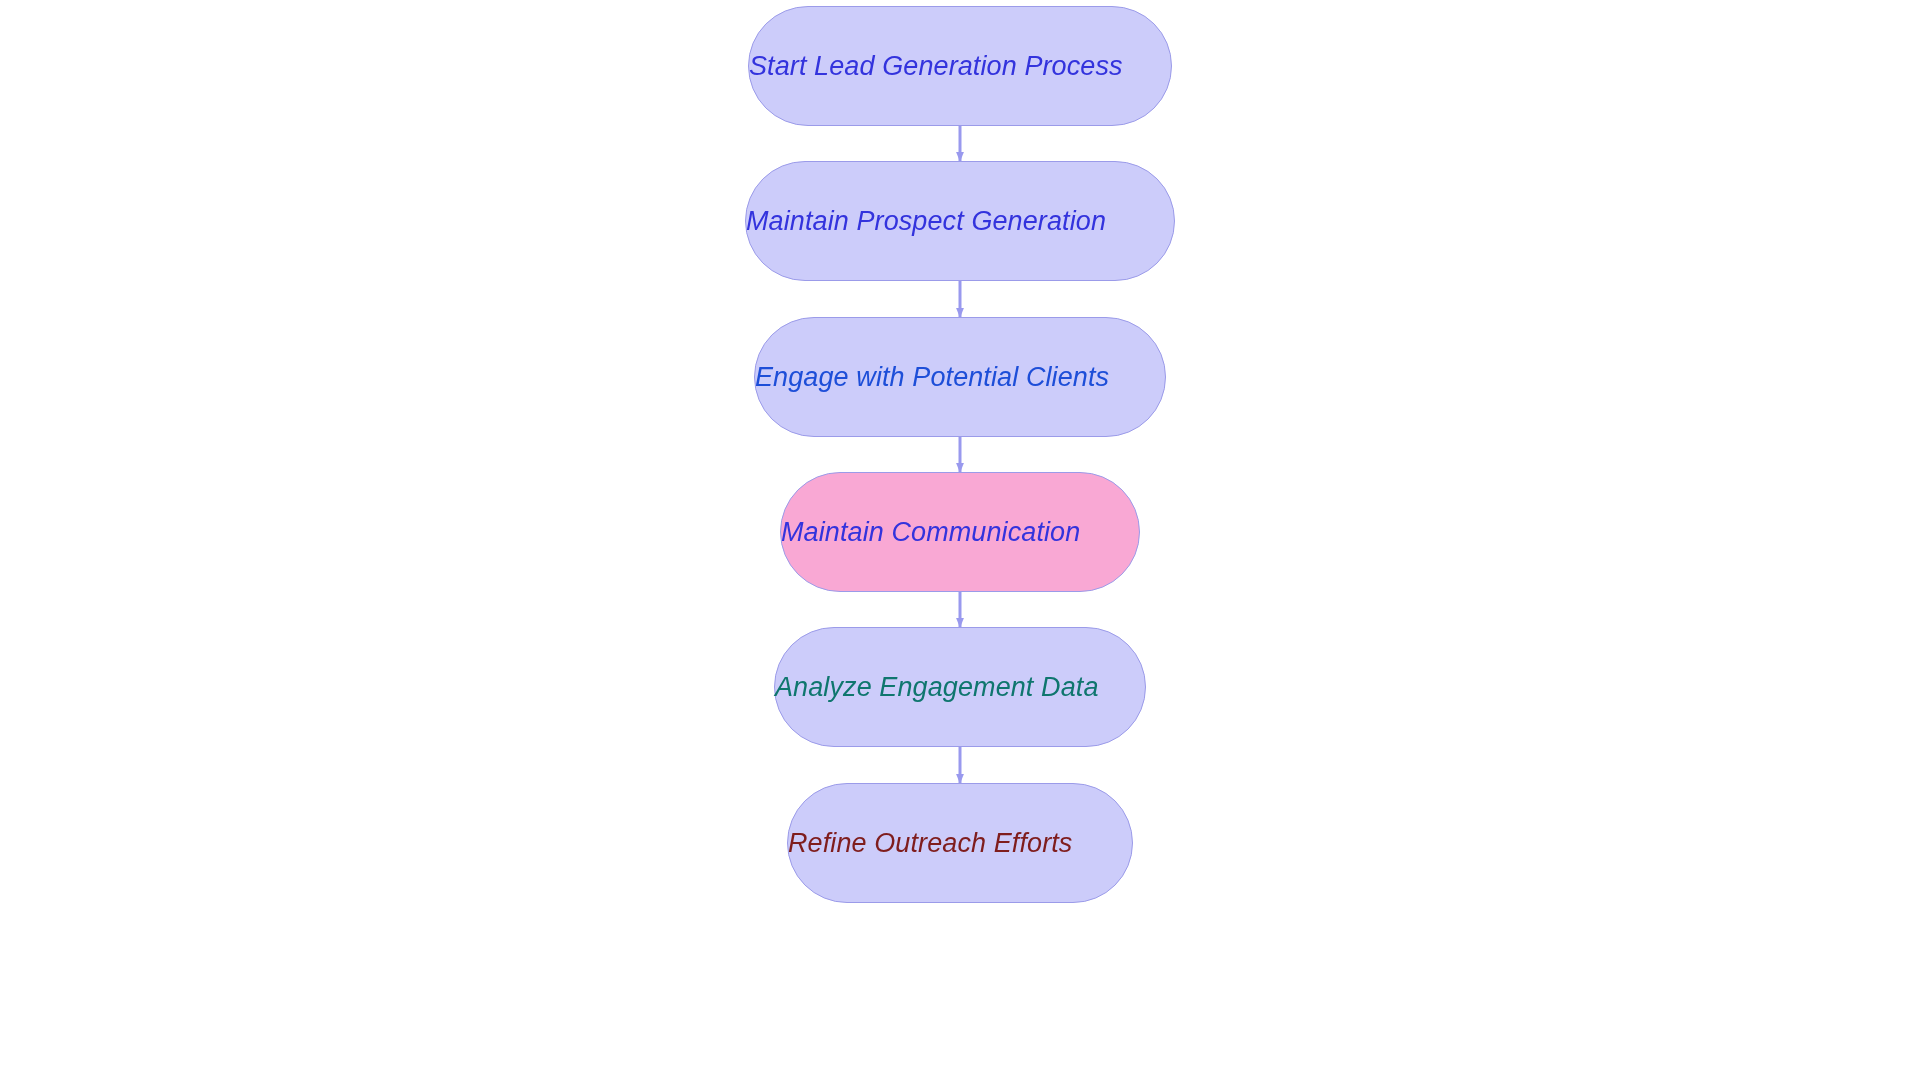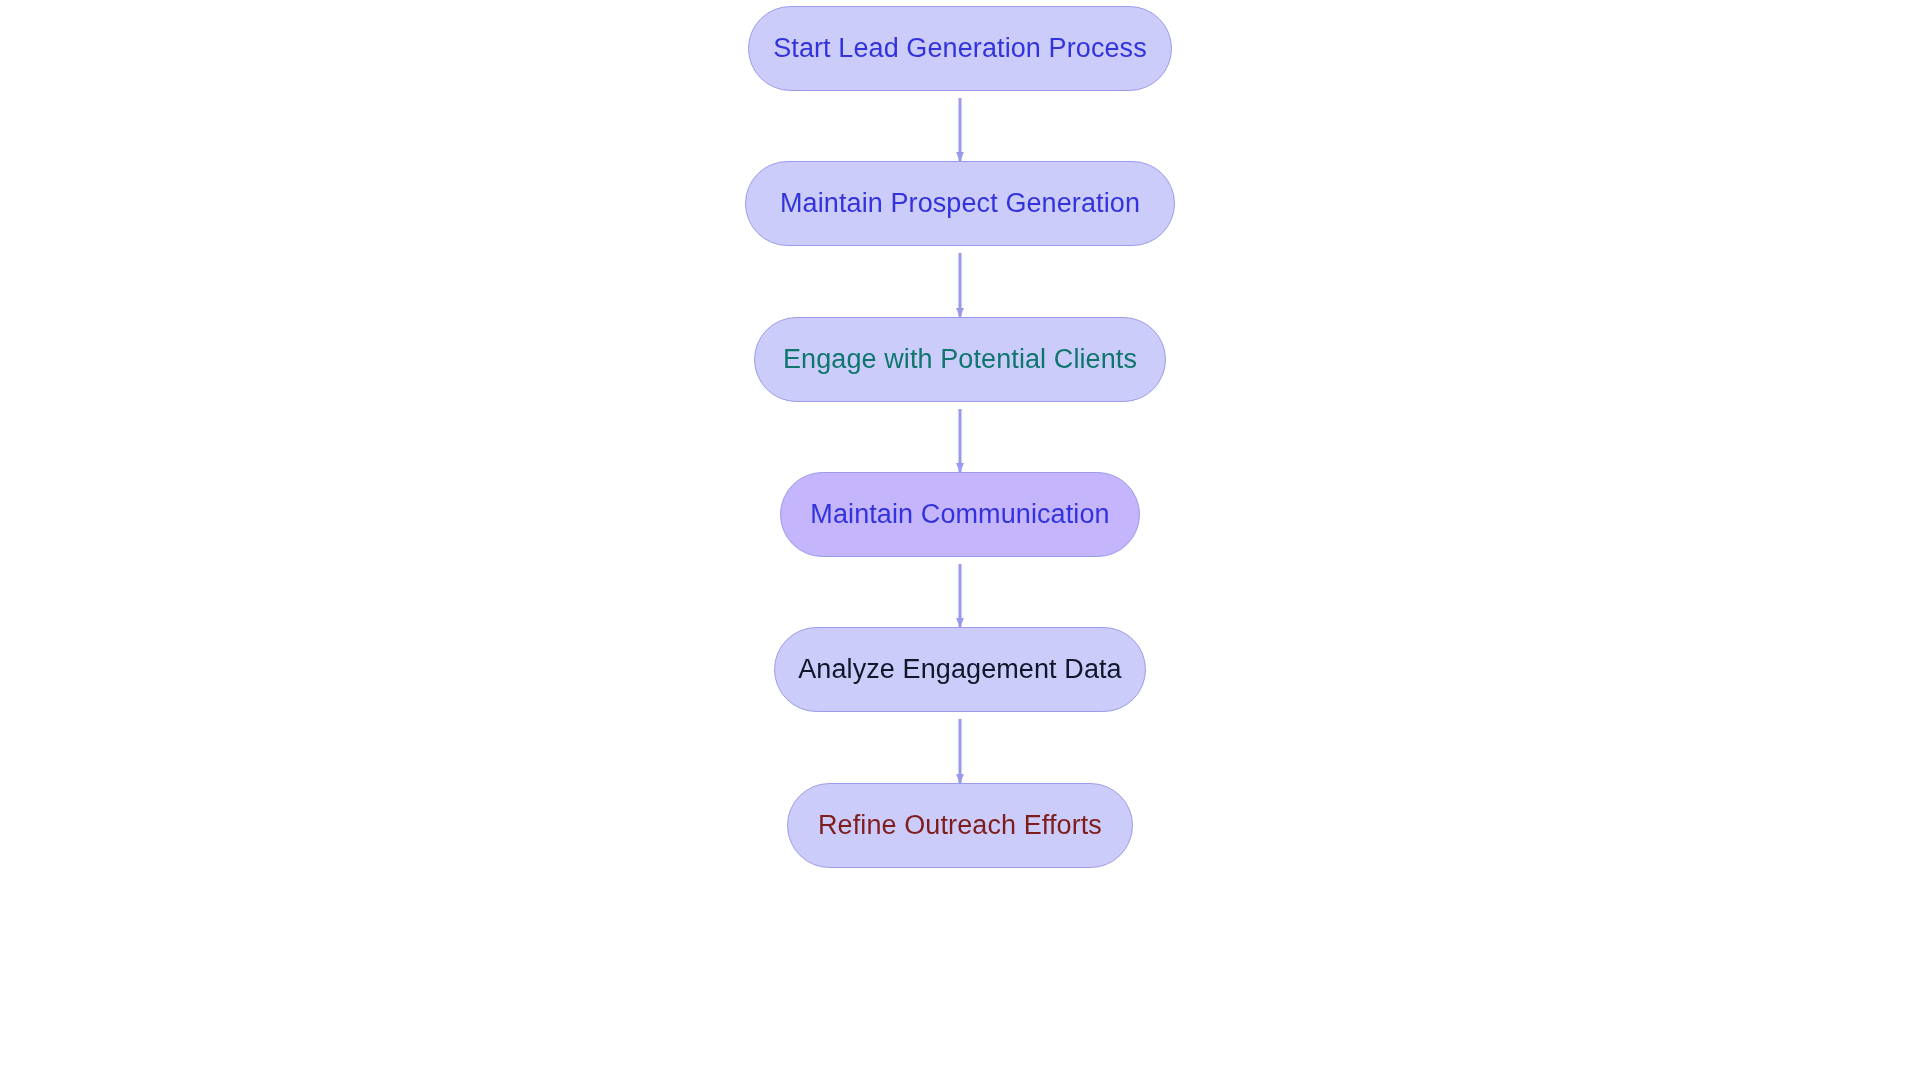--- a/index.html
+++ b/index.html
@@ -39,27 +39,27 @@
     top: 0;
     width: 1920px;
     height: 1083px;
   }
 
   .flow-node {
     position: absolute;
     box-sizing: border-box;
     display: flex;
     align-items: center;
-    justify-content: center;
     background: #ccccfa;
     border: 1.6px solid #9b9be9;
     border-radius: 9999px;
-    height: 85px;
+    height: 120px;
     transform: translateX(-50%);
     left: 960px;
+    font-style: italic;
   }
 
   .flow-node-label {
     color: #3333dd;
     font-size: 27px;
     font-weight: 400;
     letter-spacing: 0.1px;
     white-space: nowrap;
     line-height: 1;
     font-family: "Liberation Sans", "DejaVu Sans", sans-serif;
@@ -86,26 +86,26 @@
   </svg>
 
   <div id="node-layer">
       <div class="flow-node" style="left: 960px; top: 6px; width: 424px; background: rgb(204, 204, 250); border-color: rgb(155, 155, 233);">
         <span class="flow-node-label" style="color: rgb(51, 51, 221);">Start Lead Generation Process</span>
       </div>
       <div class="flow-node" style="left: 960px; top: 161px; width: 430px; background: rgb(204, 204, 250); border-color: rgb(155, 155, 233);">
         <span class="flow-node-label" style="color: rgb(51, 51, 221);">Maintain Prospect Generation</span>
       </div>
       <div class="flow-node" style="left: 960px; top: 317px; width: 412px; background: rgb(204, 204, 250); border-color: rgb(155, 155, 233);">
-        <span class="flow-node-label" style="color: #0f766e;">Engage with Potential Clients</span>
+        <span class="flow-node-label" style="color: #1d4ed8;">Engage with Potential Clients</span>
       </div>
-      <div class="flow-node" style="left: 960px; top: 472px; width: 360px; background: #c4b5fd; border-color: rgb(155, 155, 233);">
+      <div class="flow-node" style="left: 960px; top: 472px; width: 360px; background: #f9a8d4; border-color: rgb(155, 155, 233);">
         <span class="flow-node-label" style="color: rgb(51, 51, 221);">Maintain Communication</span>
       </div>
       <div class="flow-node" style="left: 960px; top: 627px; width: 372px; background: rgb(204, 204, 250); border-color: rgb(155, 155, 233);">
-        <span class="flow-node-label" style="color: #0f172a;">Analyze Engagement Data</span>
+        <span class="flow-node-label" style="color: #0f766e;">Analyze Engagement Data</span>
       </div>
       <div class="flow-node" style="left: 960px; top: 783px; width: 346px; background: rgb(204, 204, 250); border-color: rgb(155, 155, 233);">
         <span class="flow-node-label" style="color: #7f1d1d;">Refine Outreach Efforts</span>
       </div>
     </div>
 
 </div>
 
 </body></html>

